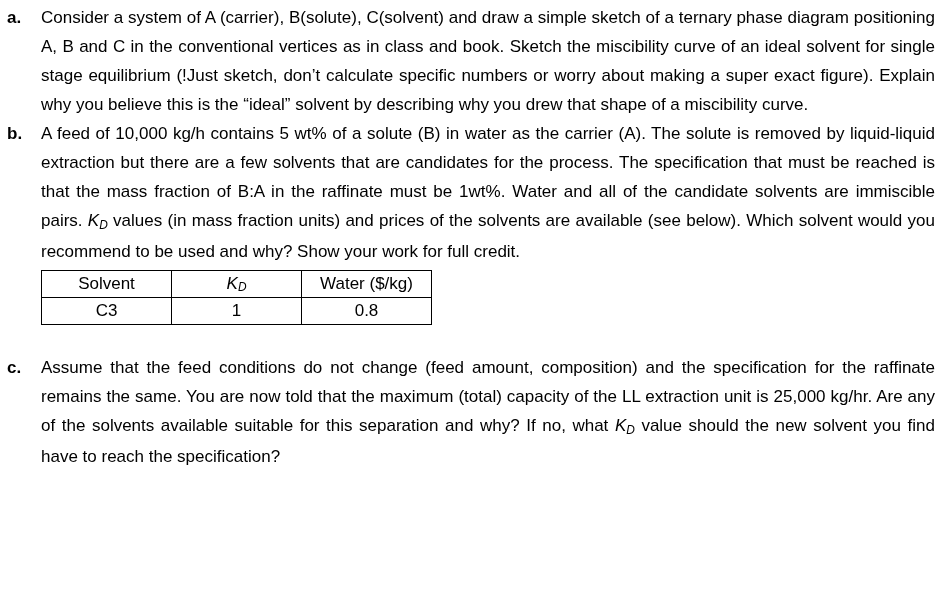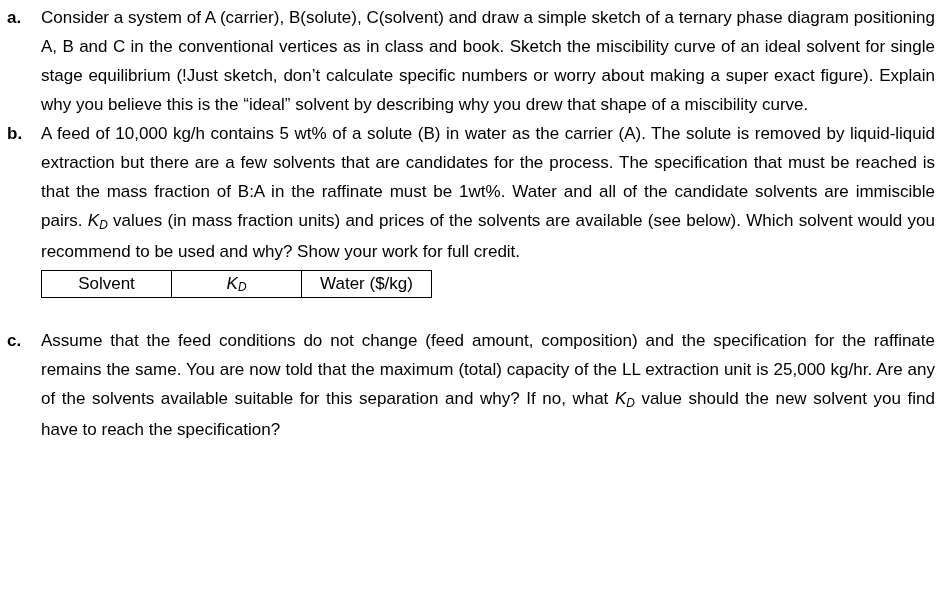--- a/index.html
+++ b/index.html
@@ -77,20 +77,25 @@
       <span><span>A feed of 10,000 kg/h contains 5 wt% of a solute (B) in water as the carrier (A). The solute is removed by liquid-liquid extraction but there are a few solvents that are candidates for the process. The specification that must be reached is that the mass fraction of B:A in the raffinate must be 1wt%. Water and all of the candidate solvents are immiscible pairs. </span><span class="rt-i">K</span><span class="rt-i rt-sub">D</span><span> values (in mass fraction units) and prices of the solvents are available (see below). Which solvent would you recommend to be used and why? Show your work for full credit.</span></span>
       <table class="solvent-table">
         <thead>
           <tr>
             <th><span>Solvent</span></th>
             <th><span class="rt-i">K</span><span class="rt-i rt-sub">D</span></th>
             <th><span>Water ($/kg)</span></th>
           </tr>
         </thead>
         <tbody>
+          <tr>
+            <td>C3</td>
+            <td>1</td>
+            <td>0.8</td>
+          </tr>
         </tbody>
       </table>
     </div>
   </div>
 
   <div class="item item-c">
     <div class="item-label">c.</div>
     <div class="item-body"><span>Assume that the feed conditions do not change (feed amount, composition) and the specification for the raffinate remains the same. You are now told that the maximum (total) capacity of the LL extraction unit is 25,000 kg/hr. Are any of the solvents available suitable for this separation and why? If no, what </span><span class="rt-i">K</span><span class="rt-i rt-sub">D</span><span> value should the new solvent you find have to reach the specification?</span></div>
   </div>
 

